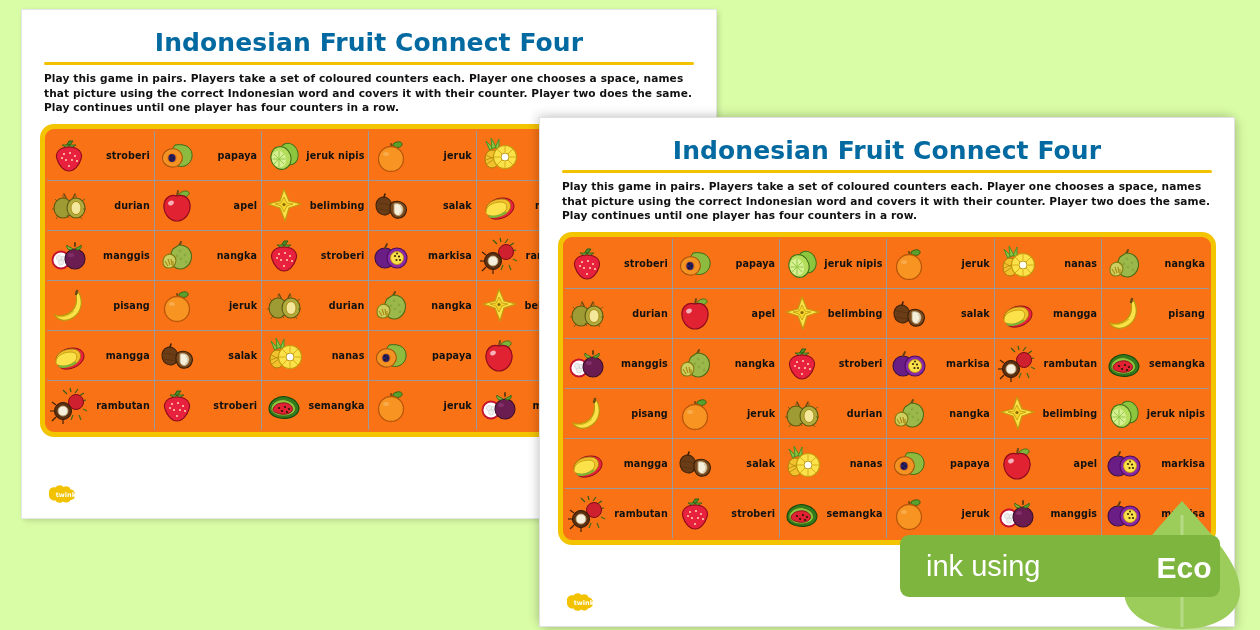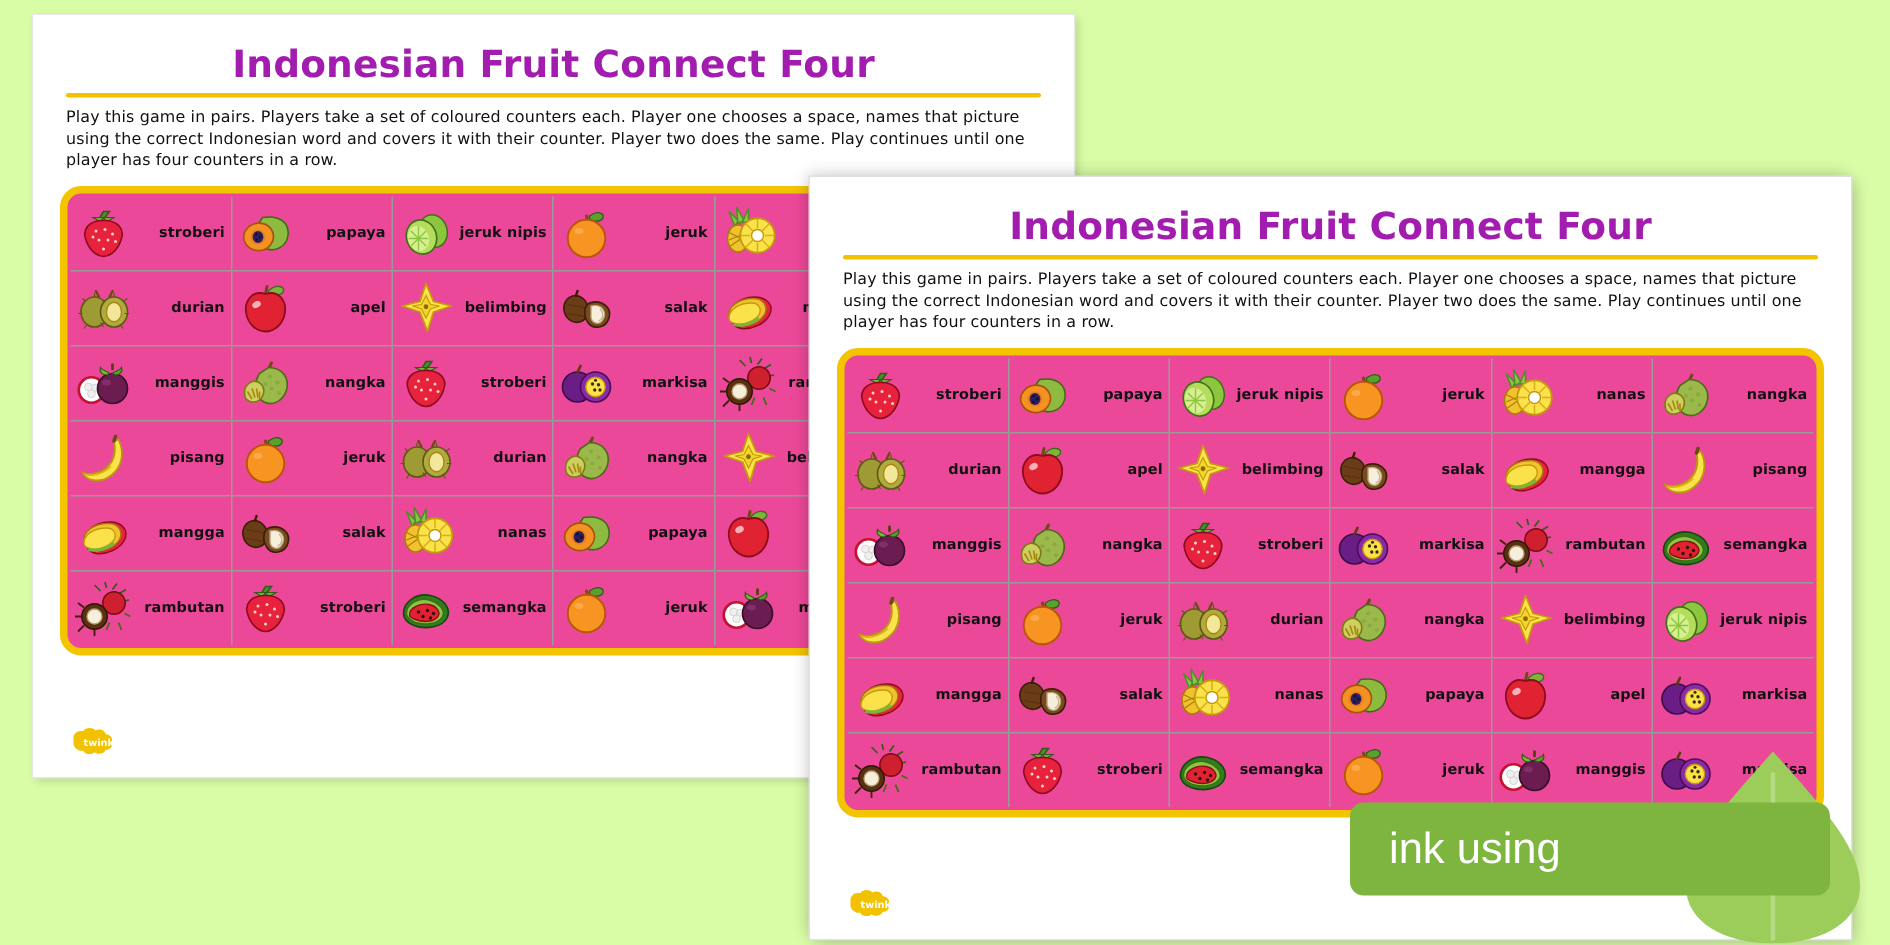--- a/index.html
+++ b/index.html
@@ -23,48 +23,48 @@
     box-shadow:0 0 0 1px #e6e6e6, 2px 2px 6px rgba(0,0,0,.18);
   }
   .sheet-front{
     left:540px; top:118px; width:694px; height:508px;
     box-shadow:0 0 0 1px #e0e0e0, -3px -3px 10px rgba(0,0,0,.16), 3px 3px 10px rgba(0,0,0,.18);
   }
 
   
   .title{
     text-align:center;
-    color:#a21caf;
+    color:#0369a1;
     font-family:"DejaVu Sans", sans-serif;
     font-weight:bold;
     font-size:25px;
     letter-spacing:.1px;
     margin:18px 0 0 0;
     padding:0 10px;
     white-space:nowrap;
   }
   .title-rule{
     height:3px;background:#f2c200;border-radius:2px;
     margin:5px 22px 0 22px;
   }
   .instructions{
     color:#111;
     font-size:10.6px;
     line-height:1.38;
     margin:6px 22px 0 22px;
-    font-weight:normal;
+    font-weight:bold;
     letter-spacing:.1px;
   }
 
   
   .grid-wrap{
     margin:9px 18px 0 18px;
     border:5px solid #f3c400;
     border-radius:14px;
-    background:#ec4899;
+    background:#f97316;
     overflow:hidden;
     padding:2px;
   }
   table.grid{
     border-collapse:collapse;
     width:100%;
     table-layout:fixed;
   }
   table.grid td{
     border:1px solid #9a9a9a;
@@ -1618,15 +1618,16 @@
 
   <div class="eco">
     <div class="eco-leaf">
       <svg viewBox="0 0 124 130" width="124" height="130" aria-hidden="true">
         <path d="M62 2 C96 40 120 66 120 92 C120 116 94 130 62 130 C30 130 4 116 4 92 C4 66 28 40 62 2 Z" fill="#9ccc5a"></path>
         <line x1="62" y1="16" x2="62" y2="128" stroke="#b5db85" stroke-width="3"></line>
       </svg>
     </div>
     <div class="eco-bar"></div>
     <div class="eco-bar-text">ink using</div>
+    <div class="eco-leaf-text">Eco</div>
   </div>
 
 </div>
 
 </body></html>

